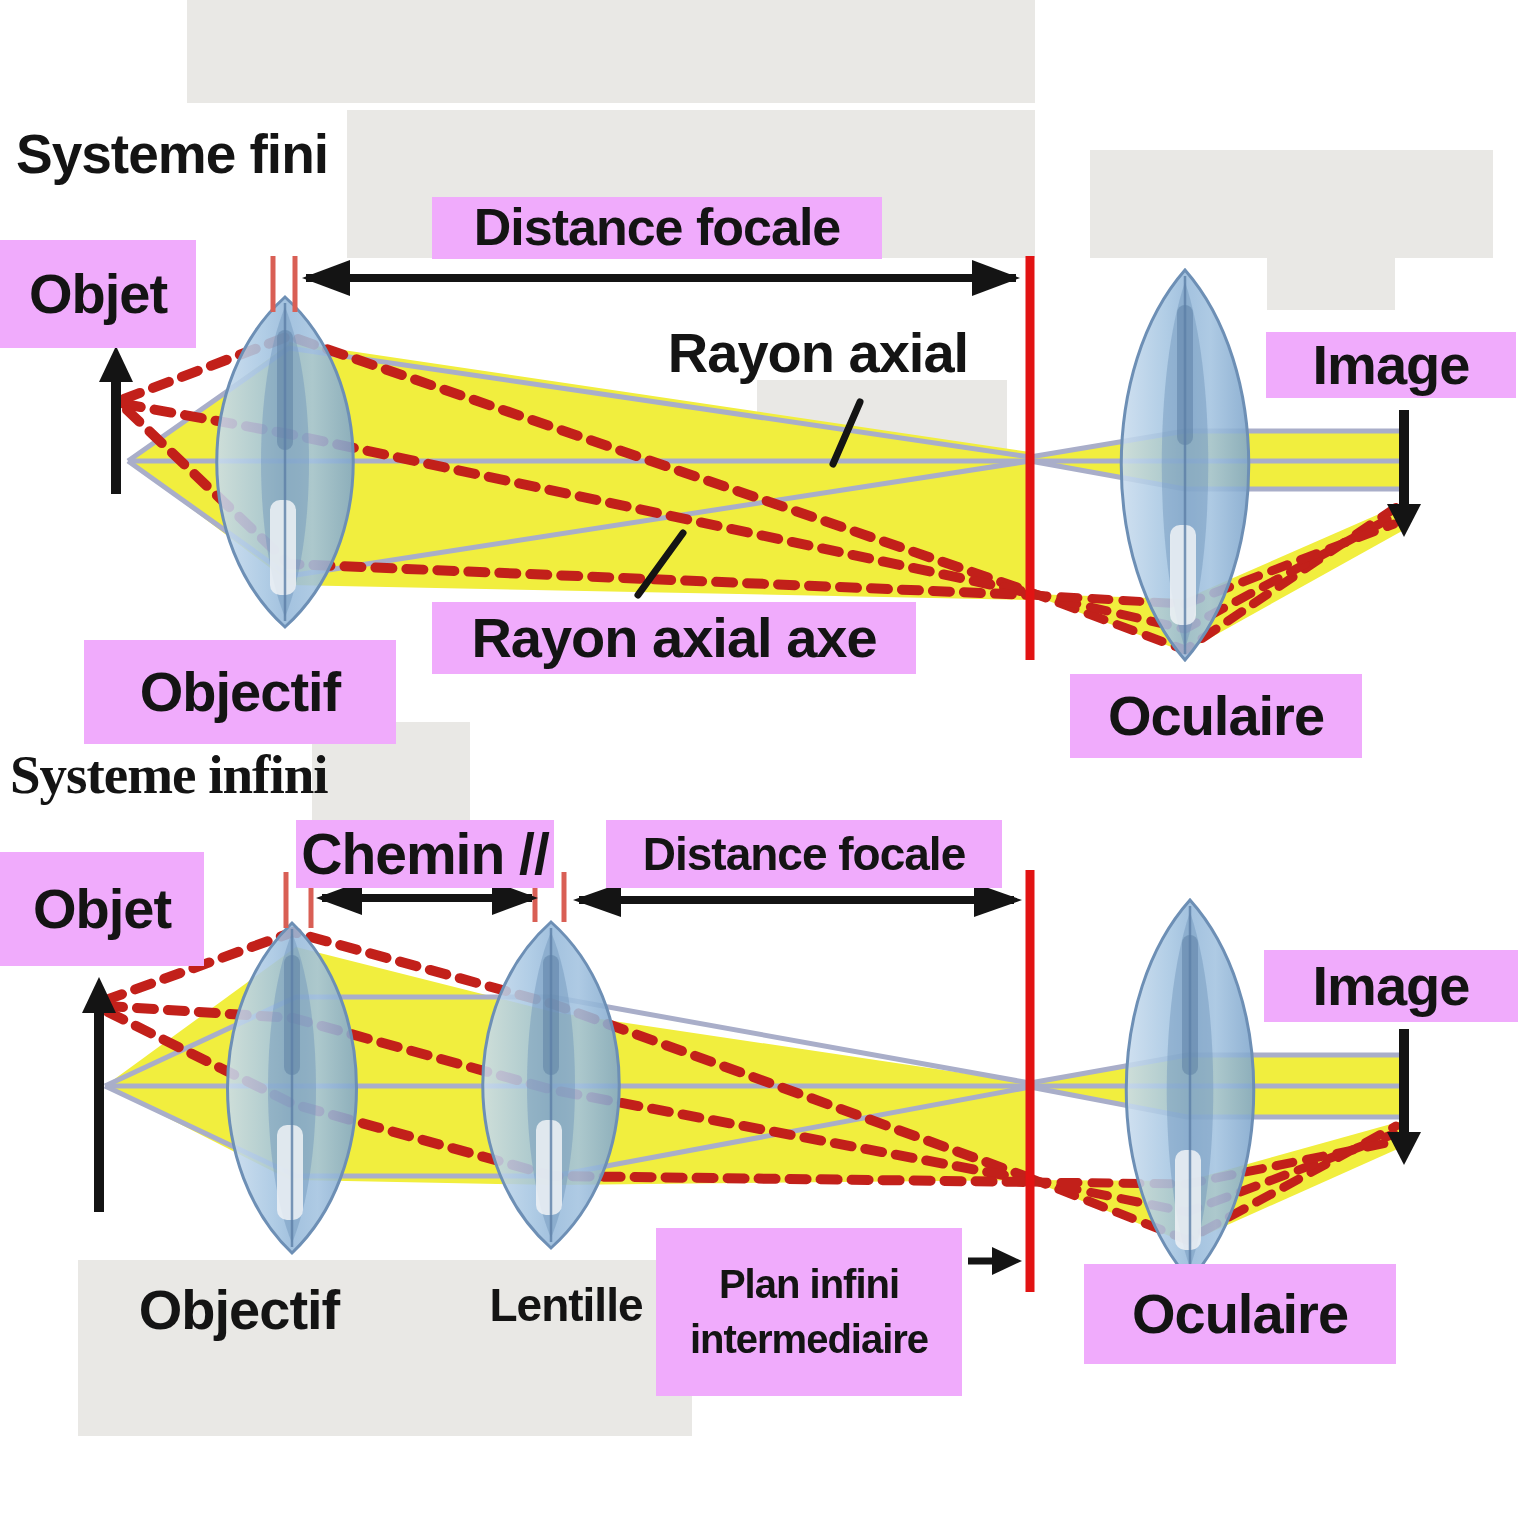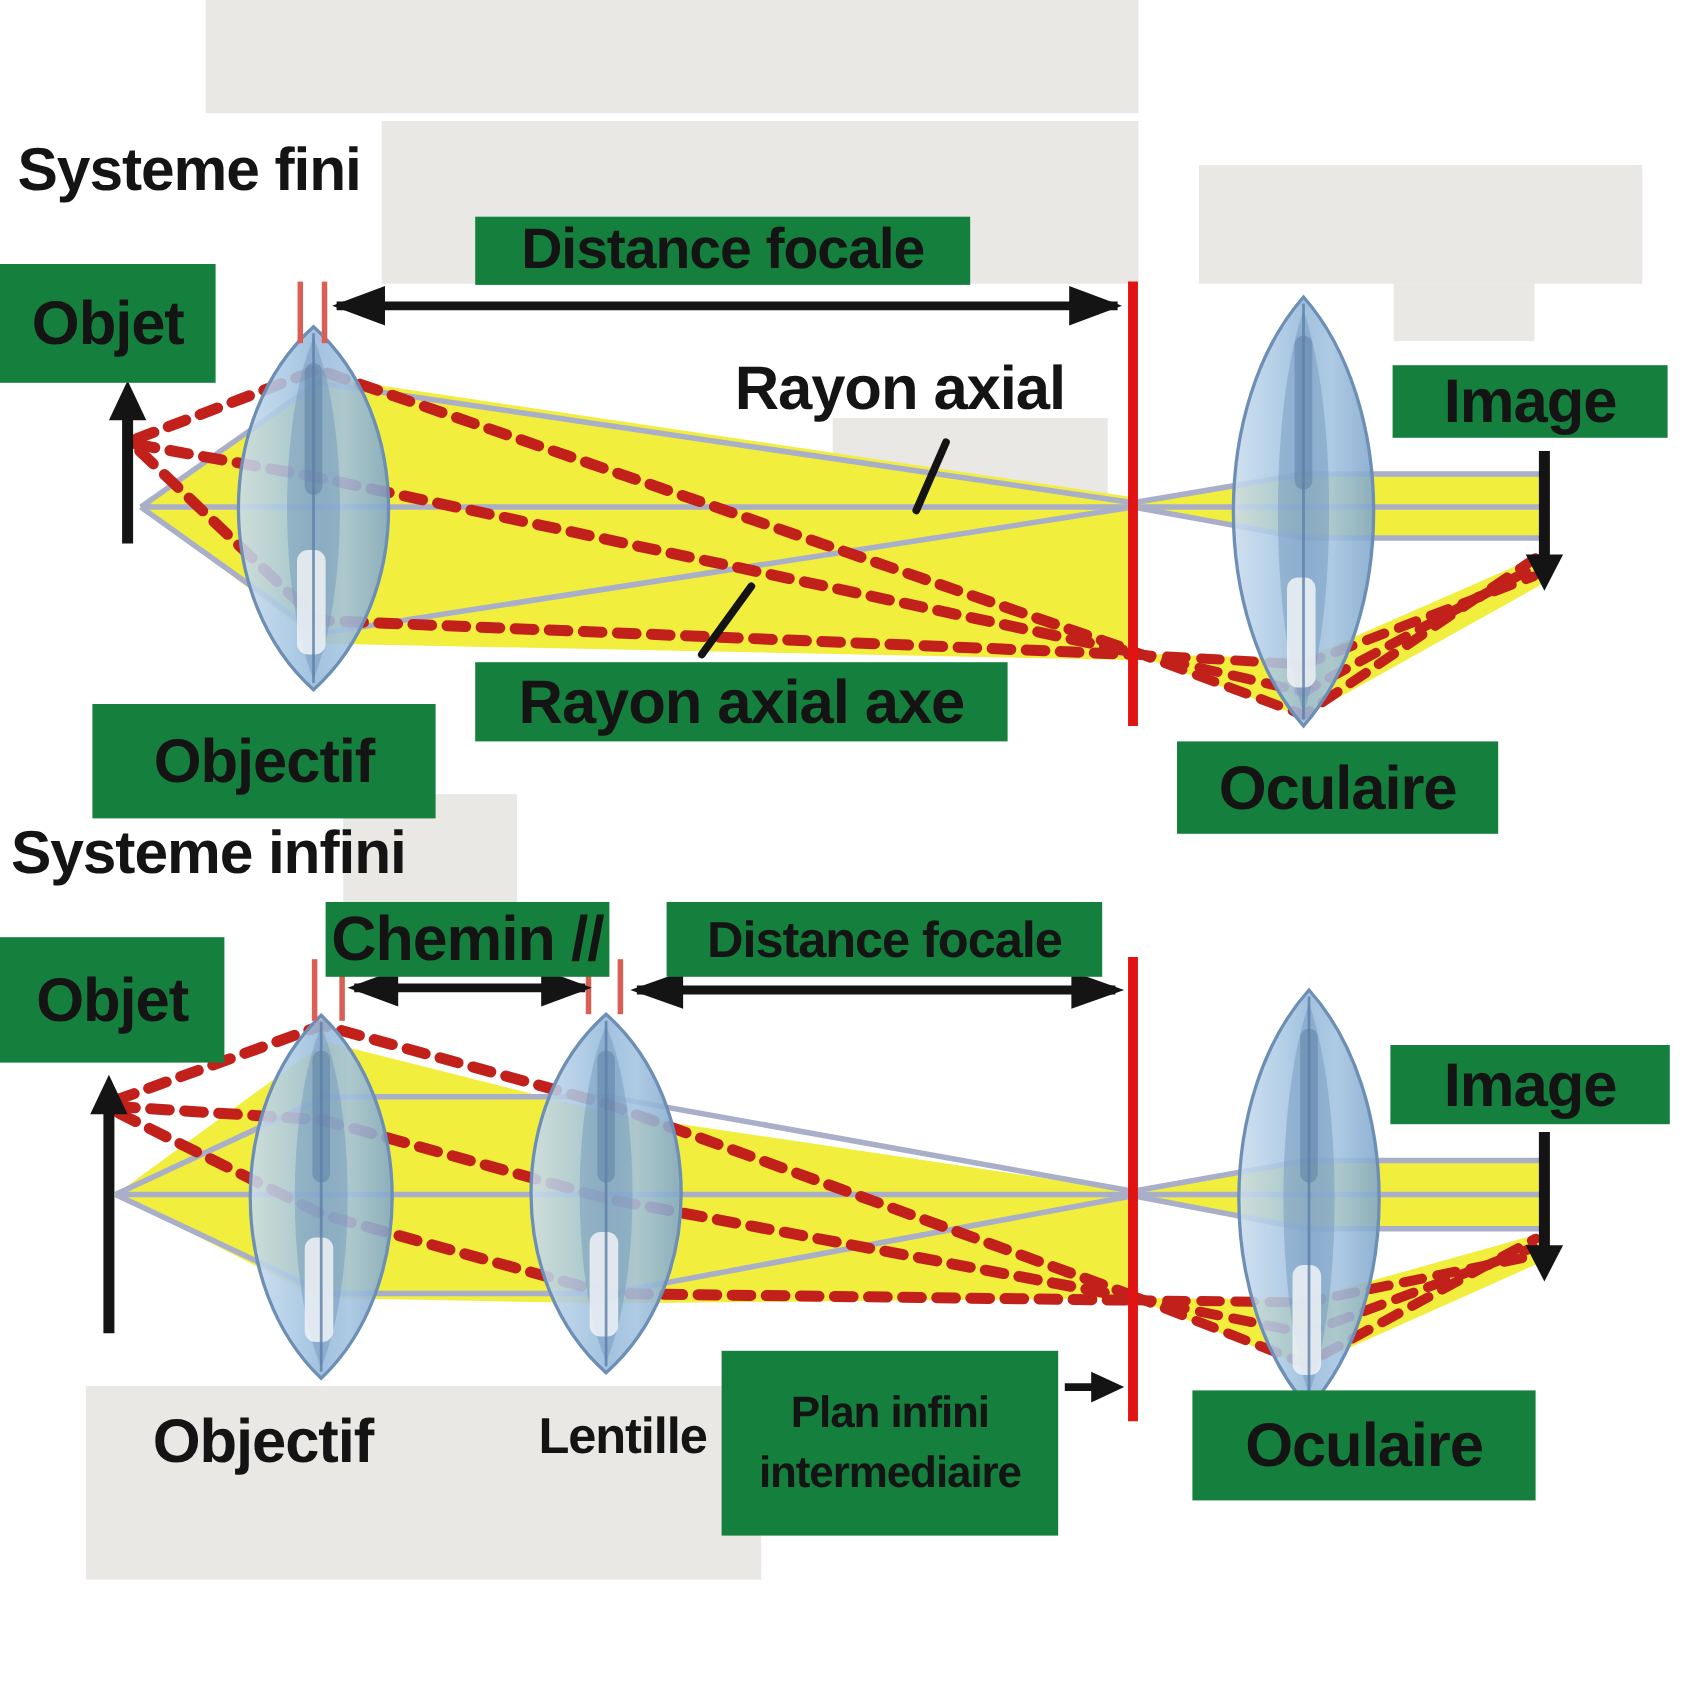--- a/index.html
+++ b/index.html
@@ -6,21 +6,21 @@
   #stage{
     position:relative;width:1536px;height:1536px;background:#ffffff;
     overflow:hidden;font-family:"Liberation Sans",sans-serif;
   }
   .patch{position:absolute;background:#e9e8e5;}
   #diagram-svg{position:absolute;left:0;top:0;z-index:2;}
   .label{
     position:absolute;z-index:3;display:flex;align-items:center;justify-content:center;
     font-weight:900;color:#141414;line-height:1.02;letter-spacing:-1px;white-space:nowrap;
   }
-  .label.bg{background:#15803d;}
+  .label.bg{background:#f0abfc;}
   .label.left{justify-content:flex-start;}
   .label.col{flex-direction:column;gap:14px;}
   #title{font-size:80px;letter-spacing:-2px;}
   .fs55{font-size:55px;} .fs52{font-size:52px;} .fs56{font-size:56px;}
   .fs46{font-size:46px;} .fs44{font-size:57px;text-align:right;} .fs40{font-size:40px;}
 </style>
 </head>
 <body>
 
 <div id="stage">
@@ -214,21 +214,21 @@
   <div class="label fs56" style="left:628px;top:318px;width:380px;height:70px;">Rayon axial</div>
 
   <div class="label bg fs56" style="left:1266px;top:332px;width:250px;height:66px;">Image</div>
 
   <div class="label bg fs56" style="left:432px;top:602px;width:484px;height:72px;">Rayon axial axe</div>
 
   <div class="label bg fs56" style="left:84px;top:640px;width:312px;height:104px;">Objectif</div>
 
   <div class="label bg fs56" style="left:1070px;top:674px;width:292px;height:84px;">Oculaire</div>
 
-  <div class="label left fs55" style="left:10px;top:738px;width:500px;height:74px;">Systeme infini</div>
+  <div class="label left fs55" style="left:10px;top:738px;width:500px;height:74px;font-family:Liberation Serif, serif;">Systeme infini</div>
 
   <div class="label bg fs44" style="left:296px;top:820px;width:258px;height:68px;">Chemin //</div>
 
   <div class="label bg fs46" style="left:606px;top:820px;width:396px;height:68px;">Distance focale</div>
 
   <div class="label bg fs56" style="left:0;top:852px;width:204px;height:114px;">Objet</div>
 
   <div class="label bg fs56" style="left:1264px;top:950px;width:254px;height:72px;">Image</div>
 
   <div class="label bg col fs40" style="left:656px;top:1228px;width:306px;height:168px;">

